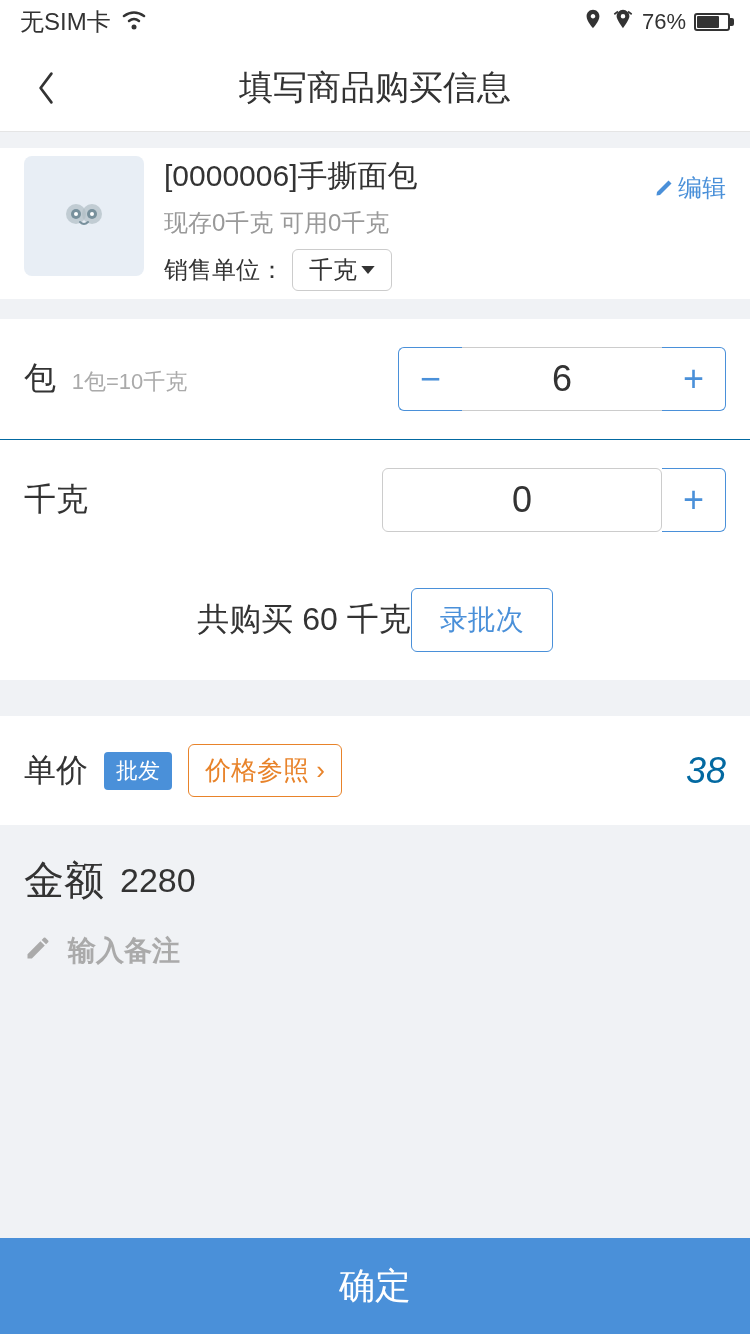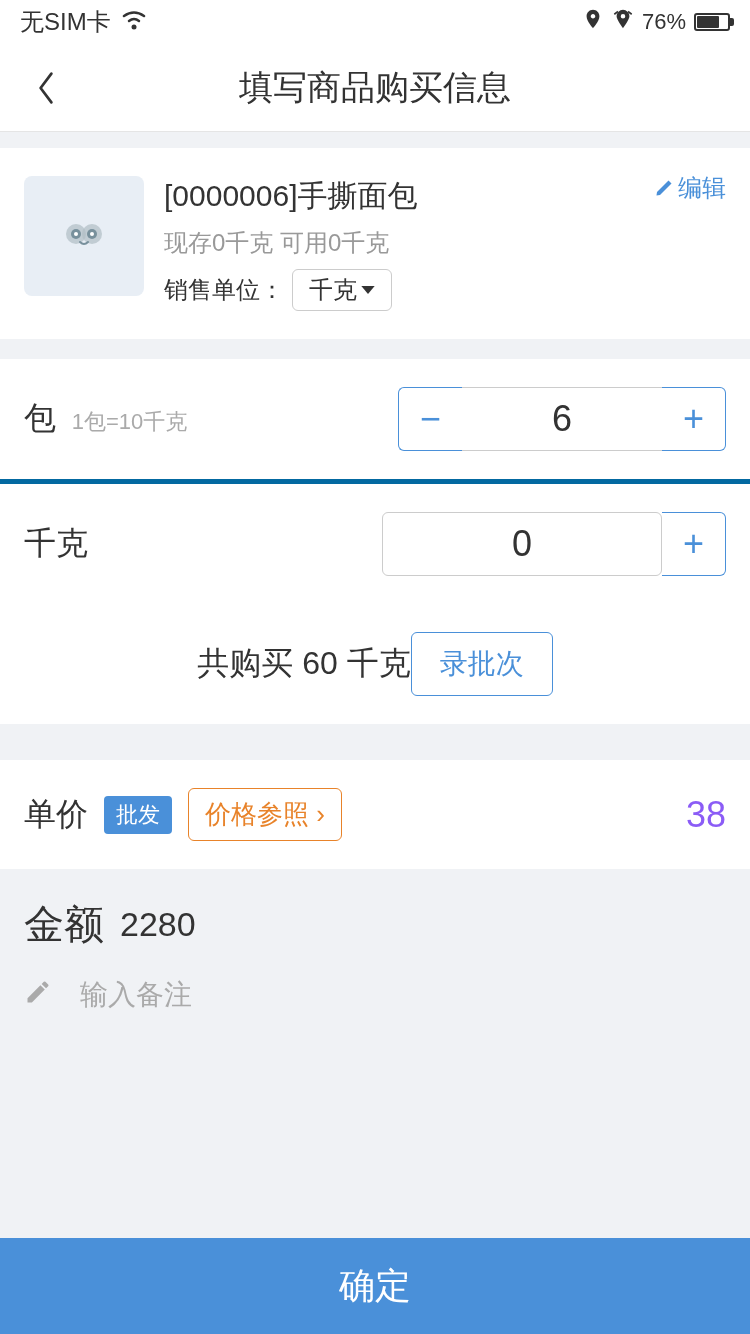--- a/index.html
+++ b/index.html
@@ -83,21 +83,21 @@
     .nav-title {
       font-size: 34px;
       font-weight: 500;
       color: #333;
     }
 
     
     .product-card {
       background: #fff;
       margin-top: 16px;
-      padding: 28px 24px;
+      padding: 8px 24px;
       display: flex;
       align-items: flex-start;
       gap: 20px;
       position: relative;
     }
     .product-thumb {
       width: 120px;
       height: 120px;
       background: #e8eef5;
       border-radius: 8px;
@@ -156,21 +156,21 @@
     }
 
     
     .input-section {
       background: #fff;
     }
     .input-row {
       display: flex;
       align-items: center;
       padding: 28px 24px;
-      border-bottom: 5px solid #0369a1;
+      border-bottom: 1px solid #0369a1;
     }
     .input-row:last-child {
       border-bottom: none;
     }
     .input-label {
       flex: 1;
     }
     .input-label-main {
       font-size: 32px;
       color: #333;
@@ -277,21 +277,22 @@
       padding: 8px 16px;
       font-size: 26px;
       cursor: pointer;
       display: flex;
       align-items: center;
       gap: 4px;
     }
     .price-value {
       margin-left: auto;
       font-size: 36px;
-      color: #8b5cf6;
+      color: #0369a1;
+      font-style: italic;
     }
 
     
     .amount-section {
       background: #f0f2f5;
       padding: 28px 24px 12px 24px;
     }
     .amount-row {
       background: #f0f2f5;
       padding: 0 0 16px 0;
@@ -304,22 +305,23 @@
       color: #333;
     }
     .amount-value {
       font-size: 34px;
       color: #333;
       font-weight: 500;
     }
     .note-row {
       display: flex;
       align-items: center;
-      gap: 28px;
+      gap: 16px;
       padding: 8px 0;
+      font-weight: bold;
     }
     .note-icon svg { width: 28px; height: 28px; fill: #999; }
     .note-text {
       font-size: 28px;
       color: #aaa;
     }
 
     
     .bottom-area {
       flex: 1;

